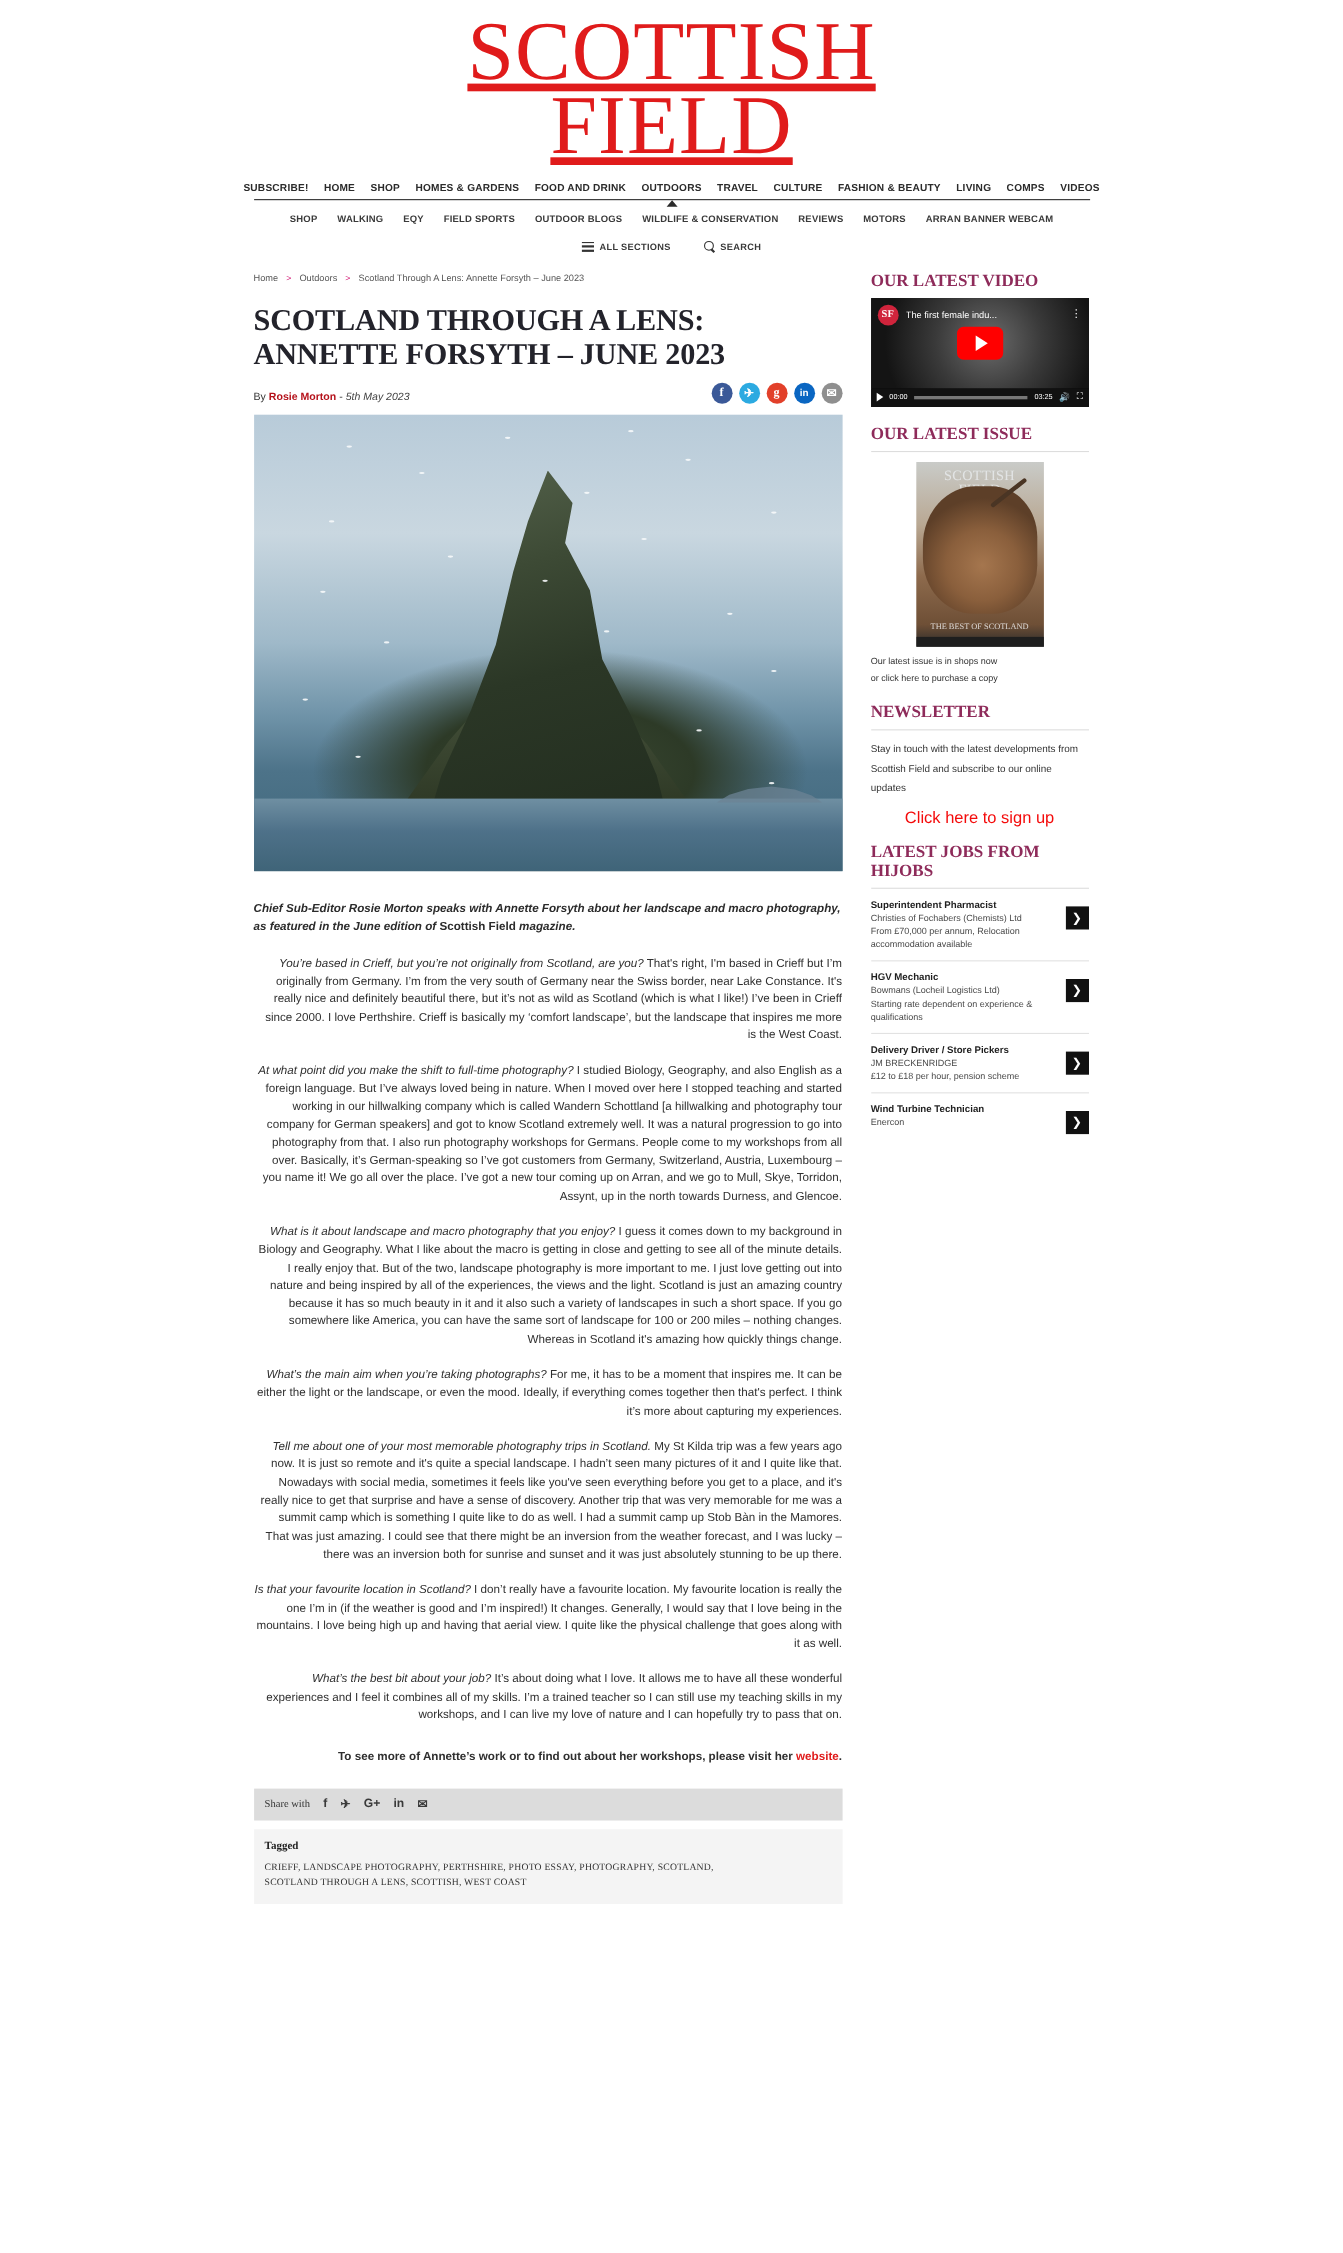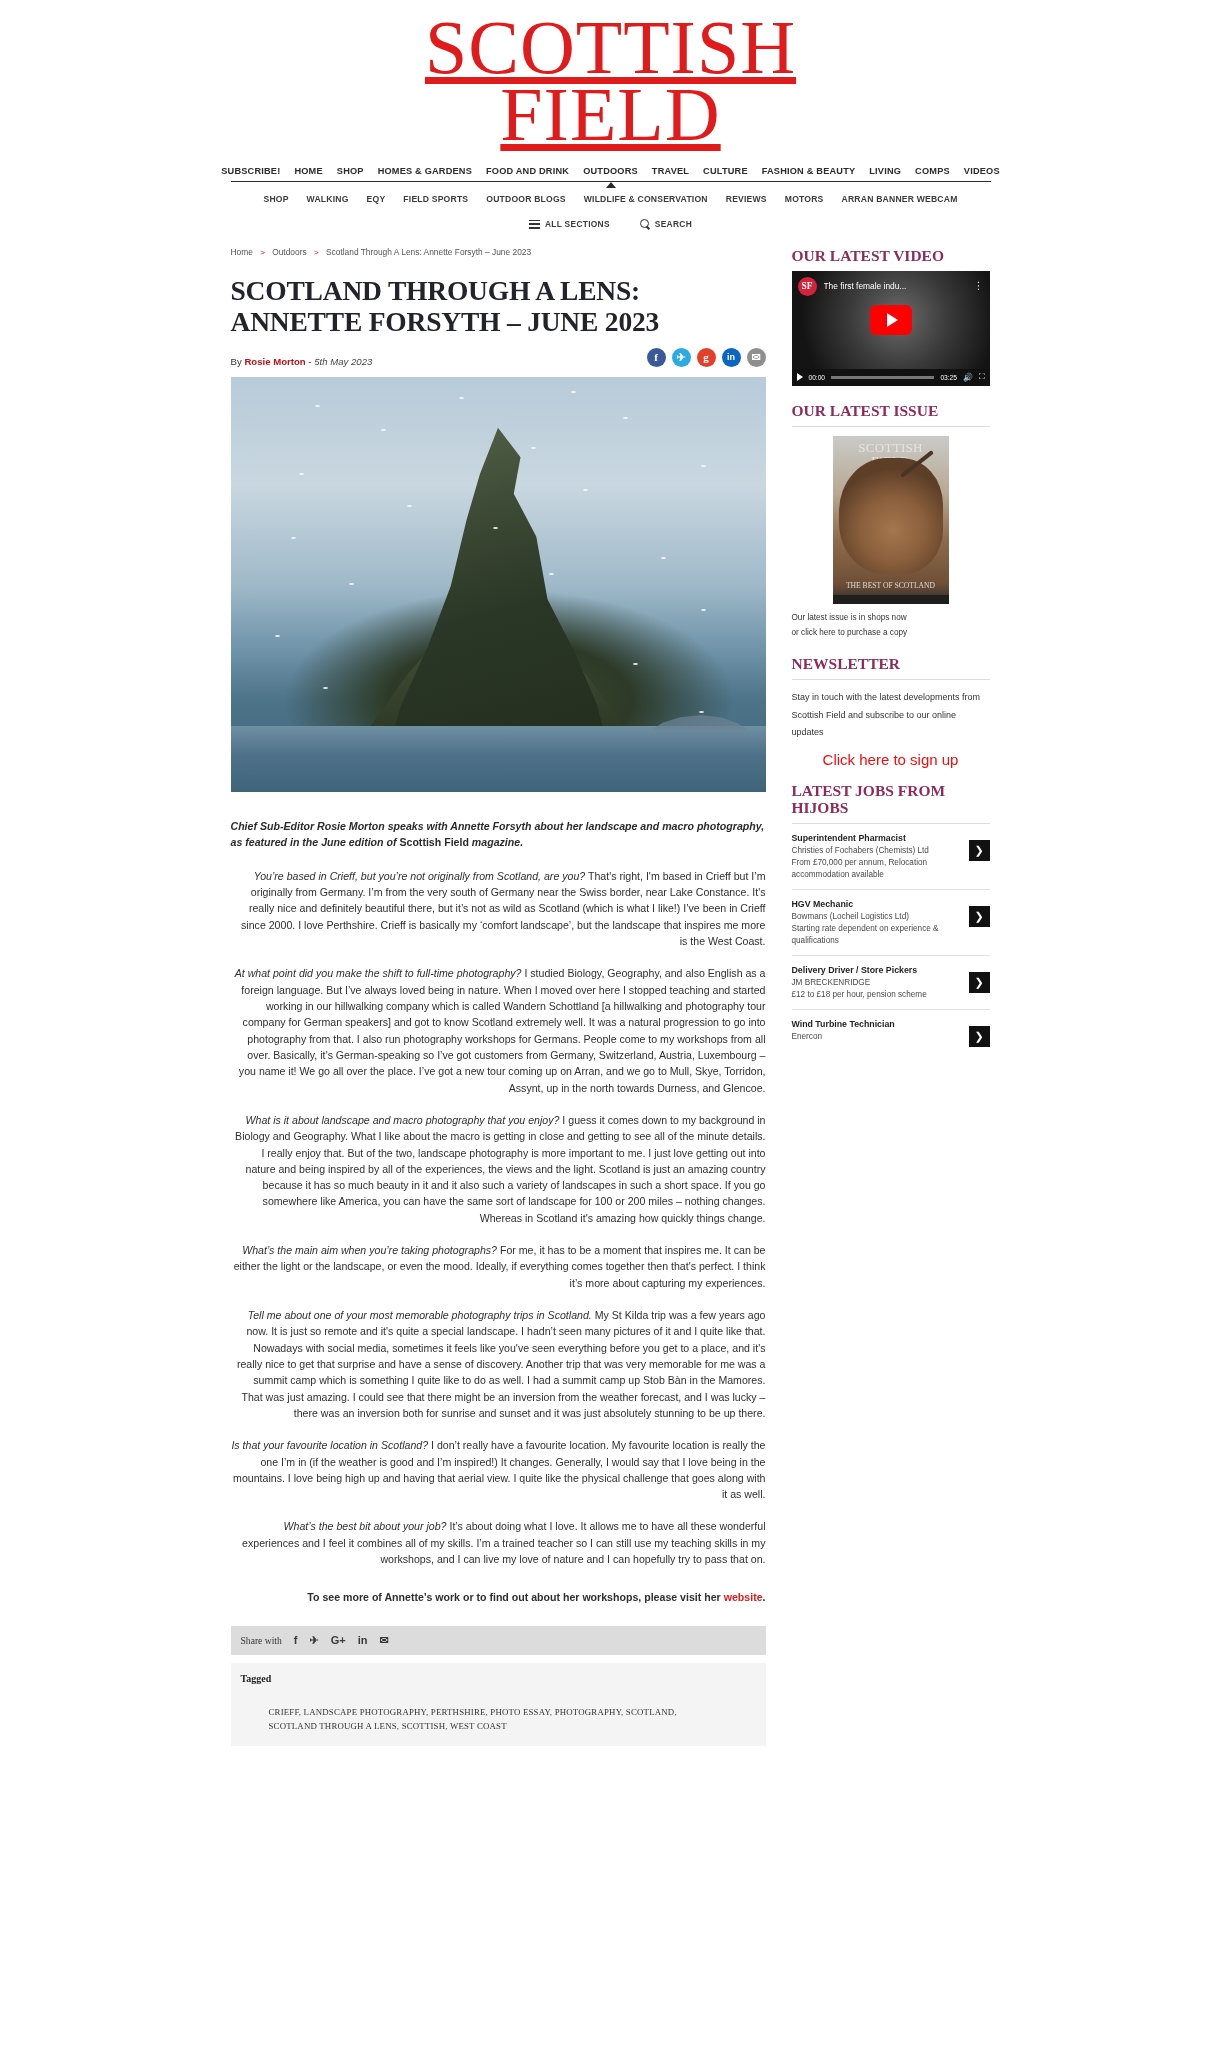--- a/index.html
+++ b/index.html
@@ -162,33 +162,33 @@
   .sharewith {
     background:#dcdcdc; padding:8px 10px; display:flex; align-items:center; gap:12px;
     margin-top: 20px;
   }
   .sharewith .lbl { font-family:"Liberation Serif",serif; font-size:9.6px; color:#333; }
   .sharewith .gi { font-size:11px; color:#3a3a3a; font-weight:700; }
 
   .tagged {
     background:#f4f4f4; padding:10px 10px 12px 10px; margin-top: 8px;
   }
-  .tagged .th { font-family:"Liberation Serif",serif; font-weight:700; font-size:10px; color:#222; margin-bottom:21px;}
-  .tagged .tags { font-family:"Liberation Serif",serif; font-size:8.8px; color:#333; line-height:1.65; letter-spacing:.2px;margin-left:28px;}
+  .tagged .th { font-family:"Liberation Serif",serif; font-weight:700; font-size:10px; color:#222; margin-bottom:6px;}
+  .tagged .tags { font-family:"Liberation Serif",serif; font-size:8.8px; color:#333; line-height:1.65; letter-spacing:.2px;}
 
   
   .side-head {
     font-family:"Liberation Serif",serif; font-weight:700;
     font-size: 15.5px; color:#8e2b5a; margin:0 0 7px 0; line-height:1.12;
   }
   .side-rule { border-bottom:1px solid #ddd; margin-bottom: 9px; }
 
   .video-box { width:198px; background:#000; position:relative; }
   .video-thumb {
-    width:100%; height: 98px; position:relative; overflow:hidden;
+    width:100%; height: 82px; position:relative; overflow:hidden;
     background: radial-gradient(circle at 54% 48%, #6b6b6b 0%, #3a3a3a 42%, #141414 82%);
   }
   .yt-top { position:absolute; top:6px; left:6px; right:6px; display:flex; align-items:center; gap:7px; }
   .sf-badge {
     width:19px;height:19px;border-radius:50%;background:#d0243c;color:#fff;
     font-family:"Liberation Serif",serif;font-size:9.5px;font-weight:700;
     display:flex;align-items:center;justify-content:center; flex:0 0 auto;
   }
   .yt-title { color:#fff; font-size:8.4px; flex:1; white-space:nowrap; overflow:hidden; text-overflow:ellipsis;}
   .kebab { color:#fff; font-size:10px; line-height:1; letter-spacing:0; }

